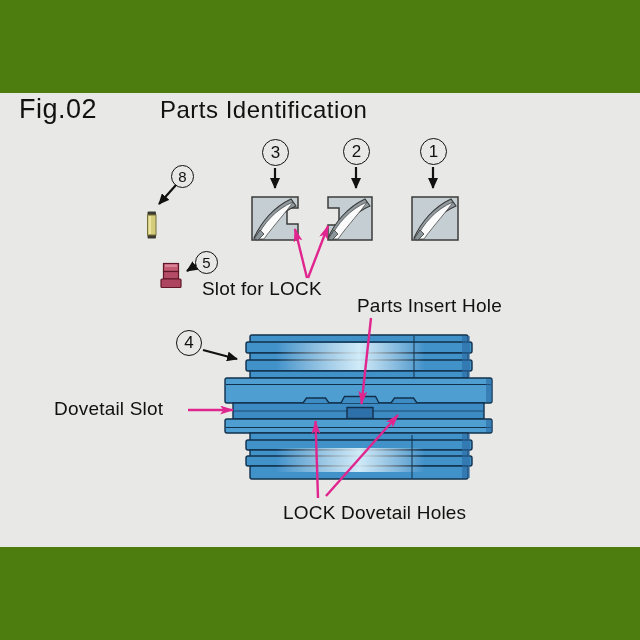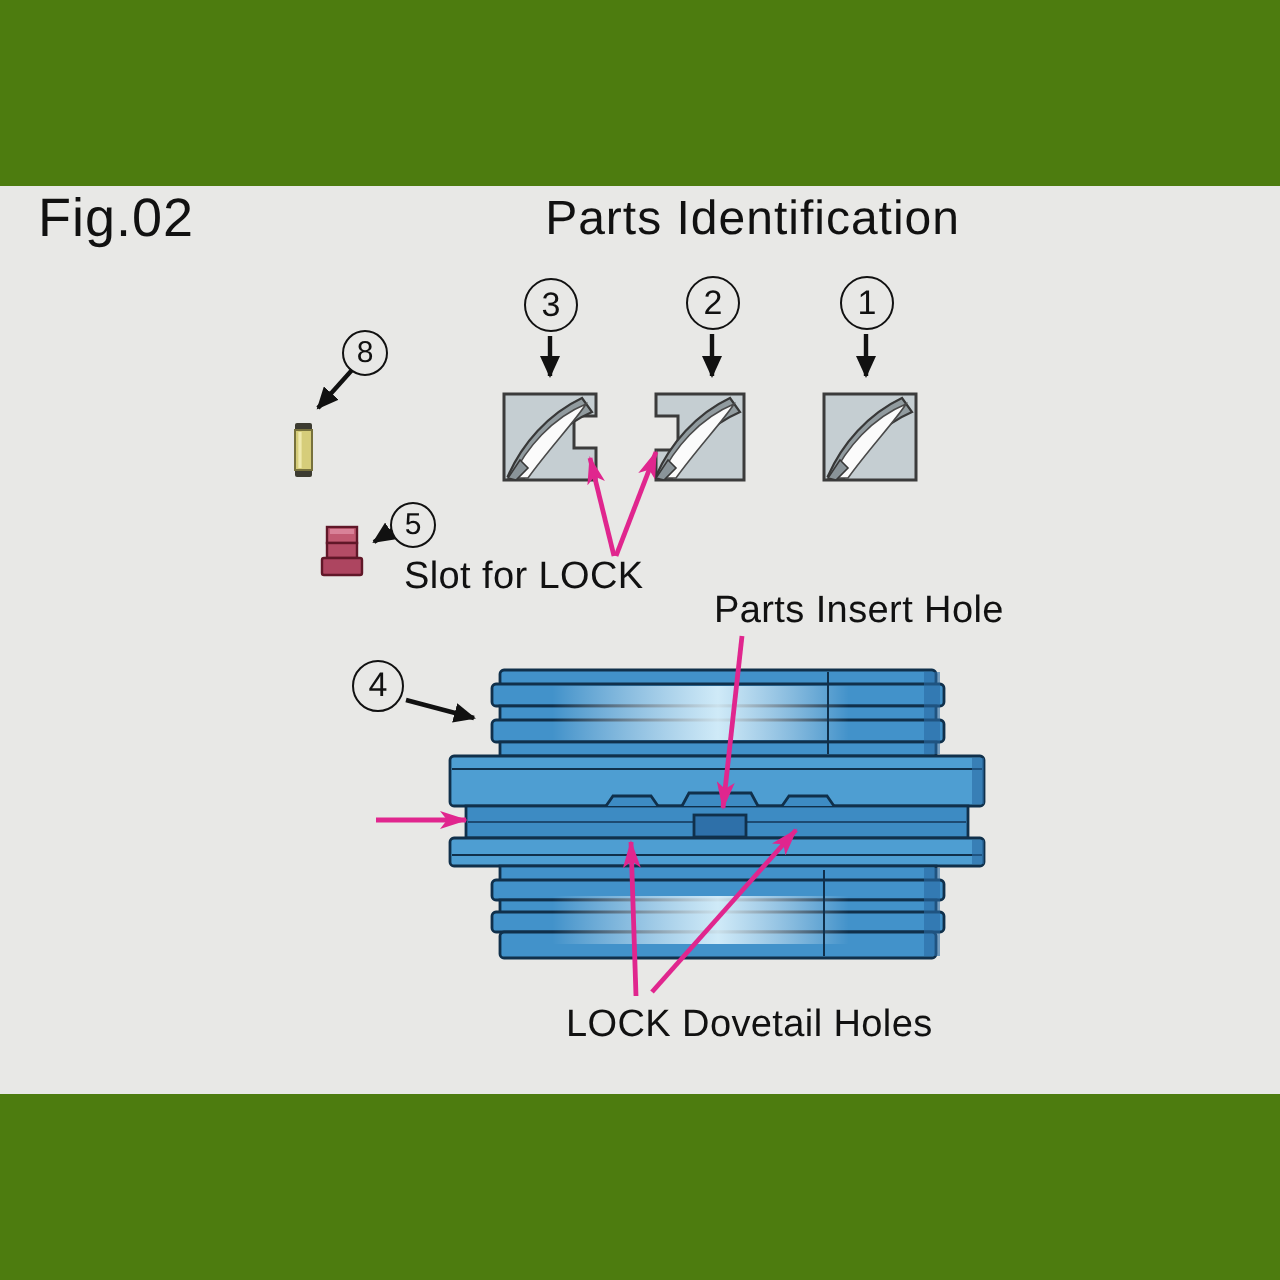--- a/index.html
+++ b/index.html
@@ -2,21 +2,21 @@
 <html><head>
 <meta charset="utf-8">
 <style>
   html,body{margin:0;padding:0;}
   body{font-family:"Liberation Sans", sans-serif; background:#ffffff;}
   .stage{position:relative;width:640px;height:640px;background:#4d7c0f;overflow:hidden;padding-left:44px;}
   .panel{position:absolute;left:0;top:93px;width:640px;height:454px;background:#e8e8e6;}
   svg.draw{position:absolute;left:0;top:0;width:640px;height:640px;}
   .lbl{position:absolute;color:#111;white-space:nowrap;line-height:1.1;}
   .fig-label{left:19px;top:95px;font-size:27px;letter-spacing:.5px;}
-  .title{left:160px;top:97px;width:320px;text-align:right;font-size:24px;letter-spacing:.5px;}
+  .title{left:160px;top:97px;width:320px;text-align:left;font-size:24px;letter-spacing:.5px;}
   .small{font-size:19px;letter-spacing:.2px;}
   .slot-for-lock{left:202px;top:279px;}
   .parts-insert-hole{left:357px;top:296px;}
   .dovetail-slot{left:54px;top:399px;}
   .lock-holding-holes{left:283px;top:503px;}
   .callout{position:absolute;border:1.7px solid #111;border-radius:50%;
            display:flex;align-items:center;justify-content:center;
            color:#111;background:transparent;box-sizing:border-box;}
   .c-big{width:27px;height:27px;font-size:17px;}
   .c-sm{width:23px;height:23px;font-size:15px;}
@@ -144,20 +144,21 @@
       <line x1="188" y1="410" x2="233" y2="410" marker-end="url(#mMag)"></line>
       <line x1="318" y1="498" x2="315.5" y2="421" marker-end="url(#mMag)"></line>
       <line x1="326" y1="496" x2="398" y2="415" marker-end="url(#mMag)"></line>
     </g>
   </svg>
 
   <div class="lbl fig-label">Fig.02</div>
   <div class="lbl title">Parts Identification</div>
   <div class="lbl small parts-insert-hole">Parts Insert Hole</div>
   <div class="lbl small slot-for-lock">Slot for LOCK</div>
+  <div class="lbl small dovetail-slot">Dovetail Slot</div>
   <div class="lbl small lock-holding-holes">LOCK Dovetail Holes</div>
 
   <div class="callout c-big c3">3</div>
   <div class="callout c-big c2">2</div>
   <div class="callout c-big c1">1</div>
   <div class="callout c-sm c8">8</div>
   <div class="callout c-sm c5">5</div>
   <div class="callout c4">4</div>
 
 </div>

